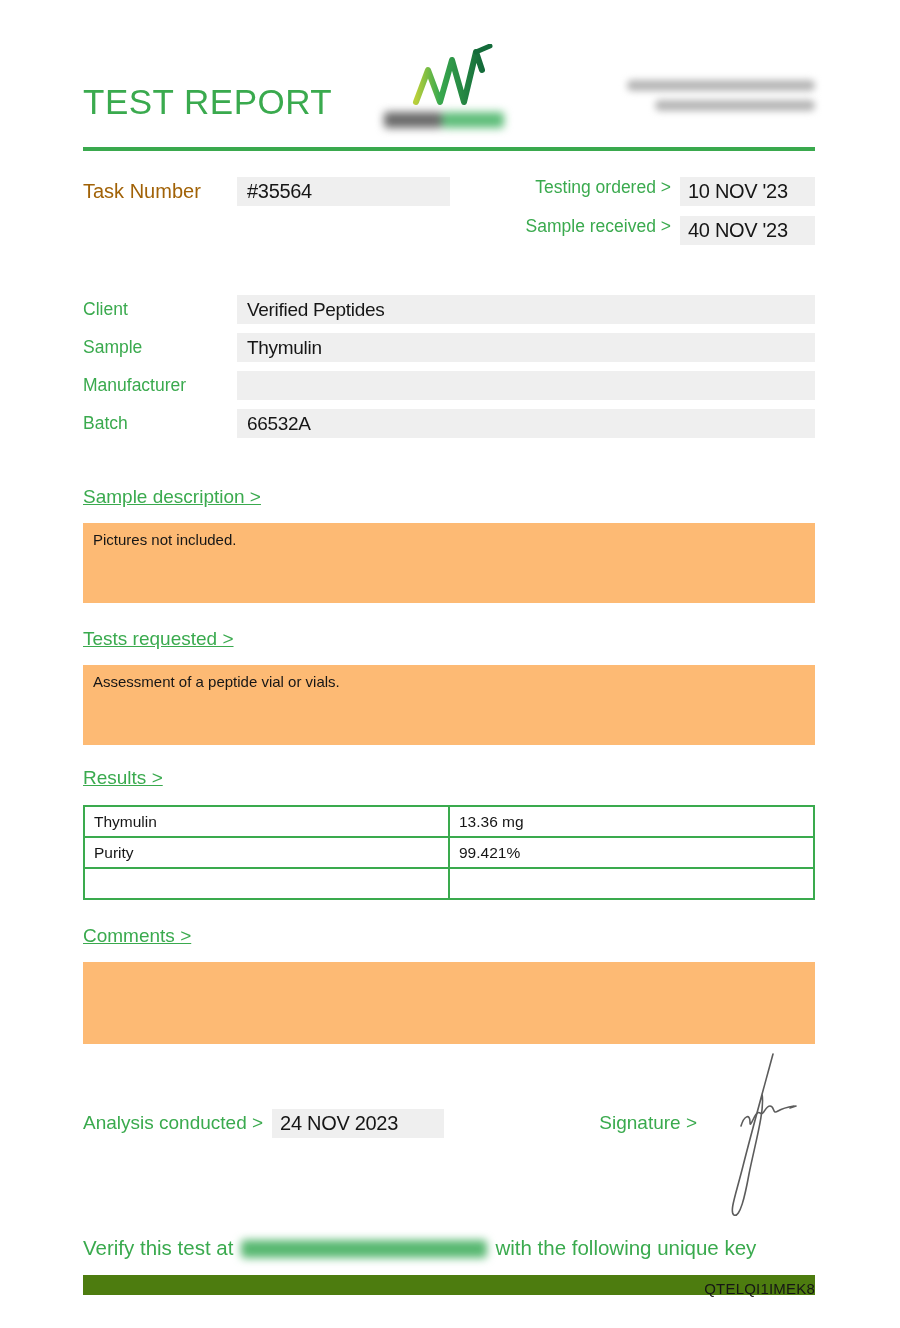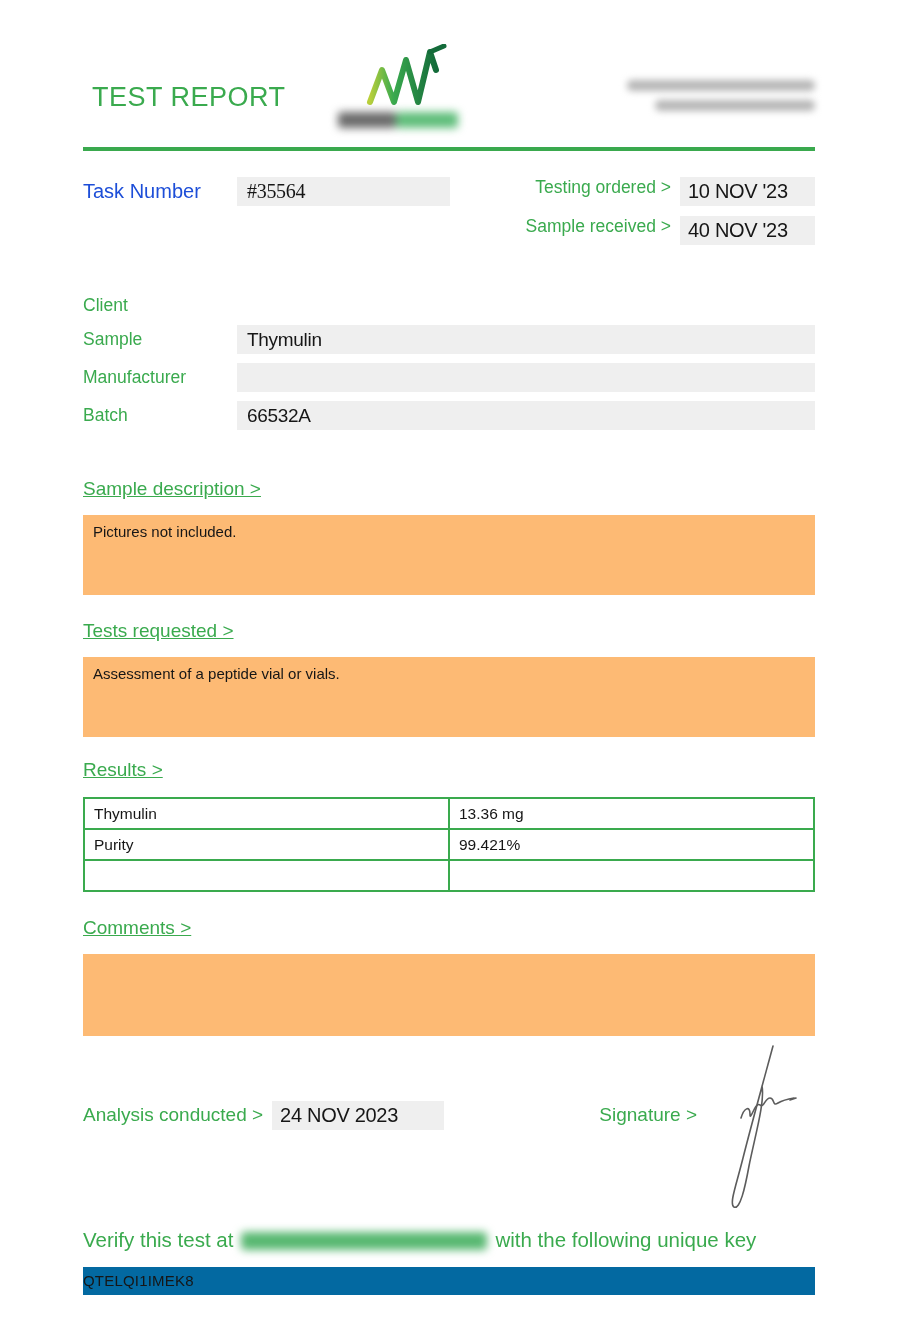--- a/index.html
+++ b/index.html
@@ -12,44 +12,44 @@
   }
   .page {
     position: relative;
     width: 900px; height: 1328px;
     padding: 0 85px 0 83px;
   }
 
   
   .header { display: flex; align-items: flex-start; padding-top: 44px; }
   .report-title {
-    font-size: 27px; font-weight: 500; letter-spacing: 0.5px;
-    color: #3aaa4e; margin-top: 40px; line-height: 1; white-space: nowrap; margin-left: 9px;
+    font-size: 35px; font-weight: 500; letter-spacing: 0.5px;
+    color: #3aaa4e; margin-top: 40px; line-height: 1; white-space: nowrap;
   }
   .logo-block { width: 132px; margin-left: 52px; text-align: center; }
   .logo-icon { display: block; margin: 0 auto; }
   .logo-wordmark { display: flex; height: 20px; margin-top: 4px; filter: blur(4px); }
   .logo-wordmark .wm-dark  { width: 58px; height: 16px; margin-top: 2px; background: #6b6b6b; border-radius: 3px; }
   .logo-wordmark .wm-green { width: 62px; height: 16px; margin-top: 2px; background: #5fbe7a; border-radius: 3px; }
   .contact-block { margin-left: auto; margin-top: 36px; display: flex; flex-direction: column; align-items: flex-end; }
   .contact-line { height: 11px; background: #b6b6b6; border-radius: 5px; filter: blur(3.5px); margin-bottom: 9px; }
   .contact-line.l1 { width: 188px; }
   .contact-line.l2 { width: 160px; }
 
   .divider { margin-top: 17px; height: 4px; background: #3aa94e; }
 
   
   .task-row { margin-top: 26px; display: flex; align-items: flex-start; }
-  .task-label { font-size: 20px; color: #1d4ed8; width: 154px; padding-top: 3px; }
+  .task-label { font-size: 20px; color: #a16207; width: 154px; padding-top: 3px; }
   .field-box {
     background: #efefef; height: 29px; line-height: 29px;
     font-size: 20px; color: #161616; padding-left: 10px;
     letter-spacing: -0.3px; white-space: nowrap; overflow: hidden;
   }
-  .task-box { width: 213px; font-family: Liberation Serif, serif; }
+  .task-box { width: 213px; }
   .date-col { margin-left: auto; display: flex; flex-direction: column; gap: 10px; }
   .date-row { display: flex; justify-content: flex-end; }
   .date-label { font-size: 17.5px; color: #3aaa4e; margin-right: 9px; white-space: nowrap; }
   .date-box { width: 135px; padding-left: 8px; font-weight: 500; }
 
   
   .details { margin-top: 50px; }
   .detail-row { display: flex; align-items: center; margin-bottom: 9px; }
   .detail-label { width: 154px; font-size: 17.5px; color: #3aaa4e; }
   .detail-box { flex: 1; font-size: 19px; }
@@ -86,22 +86,22 @@
   .signature-svg { position: absolute; right: -8px; top: -60px; }
 
   
   .verify-line { margin-top: 98px; font-size: 20.5px; color: #3aaa4e; white-space: nowrap; }
   .verify-url-blur {
     display: inline-block; width: 246px; height: 18px;
     background: #58b871; border-radius: 4px; filter: blur(4px);
     vertical-align: middle; margin: -2px 8px 0 8px;
   }
   .key-box {
-    margin-top: 15px; background: #0369a1; height: 28px; line-height: 28px;
-    text-align: left; font-size: 15px; color: #161616; letter-spacing: 0.2px;
+    margin-top: 15px; background: #4d7c0f; height: 20px; line-height: 28px;
+    text-align: right; font-size: 15px; color: #161616; letter-spacing: 0.2px;
   }
 </style>
 </head>
 <body>
 
 <div class="page">
 
   <div class="header">
     <div class="report-title">TEST REPORT</div>
 
@@ -143,20 +143,21 @@
       <div class="date-row">
         <span class="date-label">Sample received &gt;</span>
         <span class="field-box date-box">40 NOV '23</span>
       </div>
     </div>
   </div>
 
   <div class="details">
     <div class="detail-row">
       <div class="detail-label">Client</div>
+      <div class="field-box detail-box">Verified Peptides</div>
     </div>
     <div class="detail-row">
       <div class="detail-label">Sample</div>
       <div class="field-box detail-box">Thymulin</div>
     </div>
     <div class="detail-row">
       <div class="detail-label">Manufacturer</div>
       <div class="field-box detail-box"></div>
     </div>
     <div class="detail-row">

